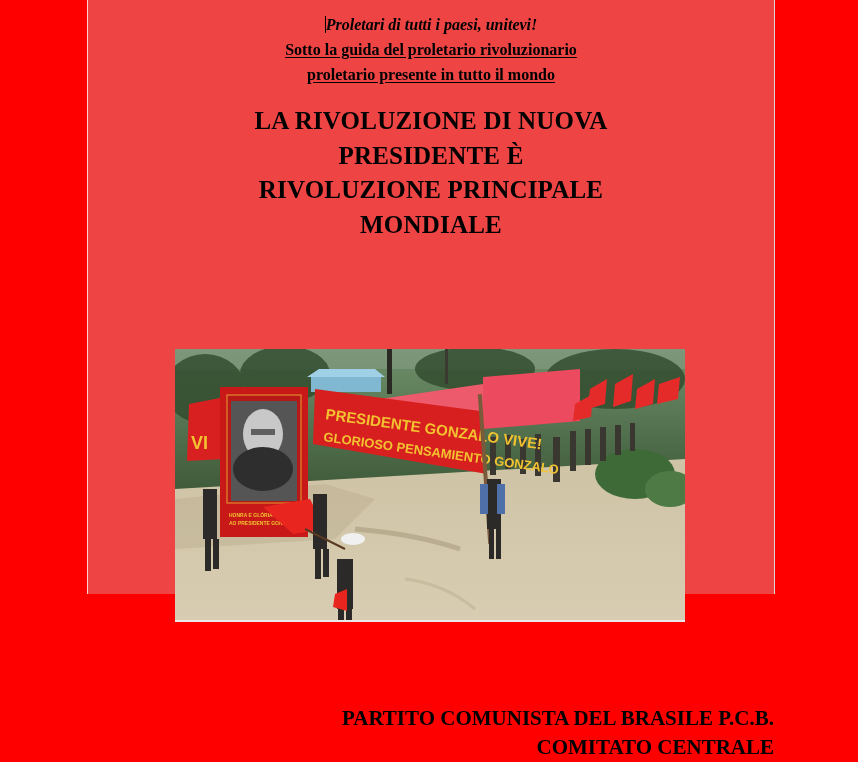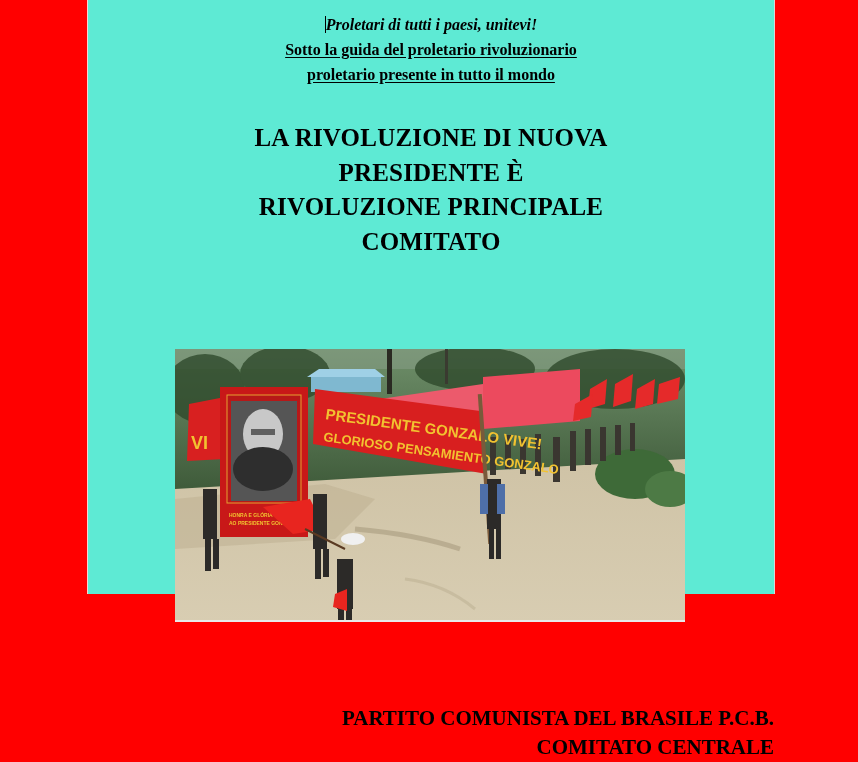--- a/index.html
+++ b/index.html
@@ -13,21 +13,21 @@
       background: #ff0000;
       position: relative;
       font-family: "Liberation Serif", "DejaVu Serif", serif;
     }
     .page {
       position: absolute;
       left: 87px;
       top: 0;
       width: 688px;
       height: 594px;
-      background: #5eead4;
+      background: #ef4444;
       border-right: 1px solid #d8d8d8;
       border-left: 1px solid #ffd0d0;
       box-sizing: border-box;
     }
     .header-block {
       position: absolute;
       left: 0;
       width: 100%;
       top: 12px;
       text-align: center;
@@ -51,21 +51,21 @@
     .subline {
       font-weight: bold;
       text-decoration: underline;
       text-underline-offset: 2px;
       display: block;
     }
     .title-block {
       position: absolute;
       left: 0;
       width: 100%;
-      top: 121px;
+      top: 104px;
       text-align: center;
       font-weight: bold;
       font-size: 25px;
       line-height: 34.5px;
       color: #000;
       letter-spacing: 0.2px;
     }
     .title-line {
       display: block;
     }
@@ -104,21 +104,21 @@
       <span class="caret"></span><span class="motto">Proletari di tutti i paesi, unitevi!</span>
     </div>
     <span class="subline">Sotto la guida del proletario rivoluzionario</span>
     <span class="subline">proletario presente in tutto il mondo</span>
   </div>
 
   <div class="title-block">
     <span class="title-line">LA RIVOLUZIONE DI NUOVA</span>
     <span class="title-line">PRESIDENTE È</span>
     <span class="title-line">RIVOLUZIONE PRINCIPALE</span>
-    <span class="title-line">COMITATO</span>
+    <span class="title-line">MONDIALE</span>
   </div>
 
   <div class="photo">
     <svg width="510" height="273" viewBox="0 0 510 273" xmlns="http://www.w3.org/2000/svg">
       <defs>
         <linearGradient id="sky" x1="0" y1="0" x2="0" y2="1">
           <stop offset="0" stop-color="#6f8f6a"></stop>
           <stop offset="1" stop-color="#3f5b3a"></stop>
         </linearGradient>
         <linearGradient id="ground" x1="0" y1="0" x2="0" y2="1">

